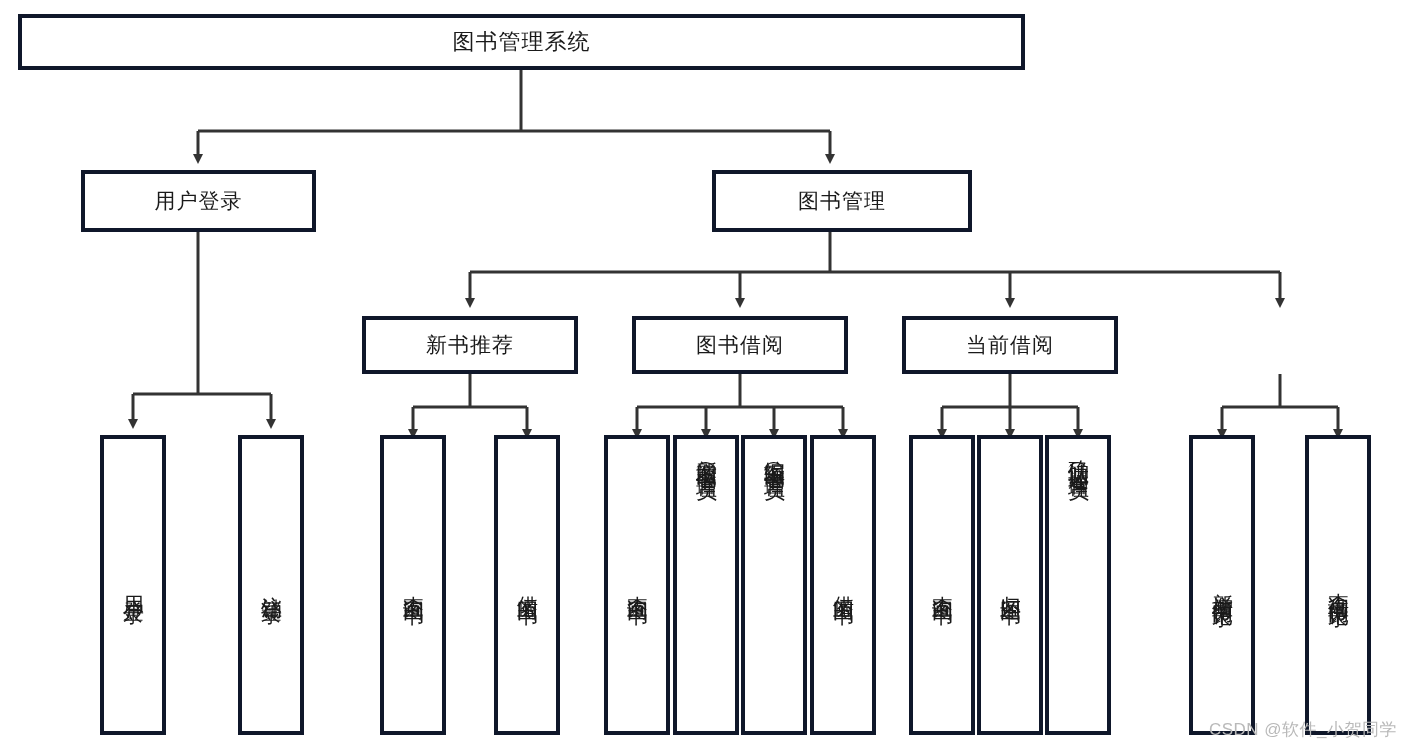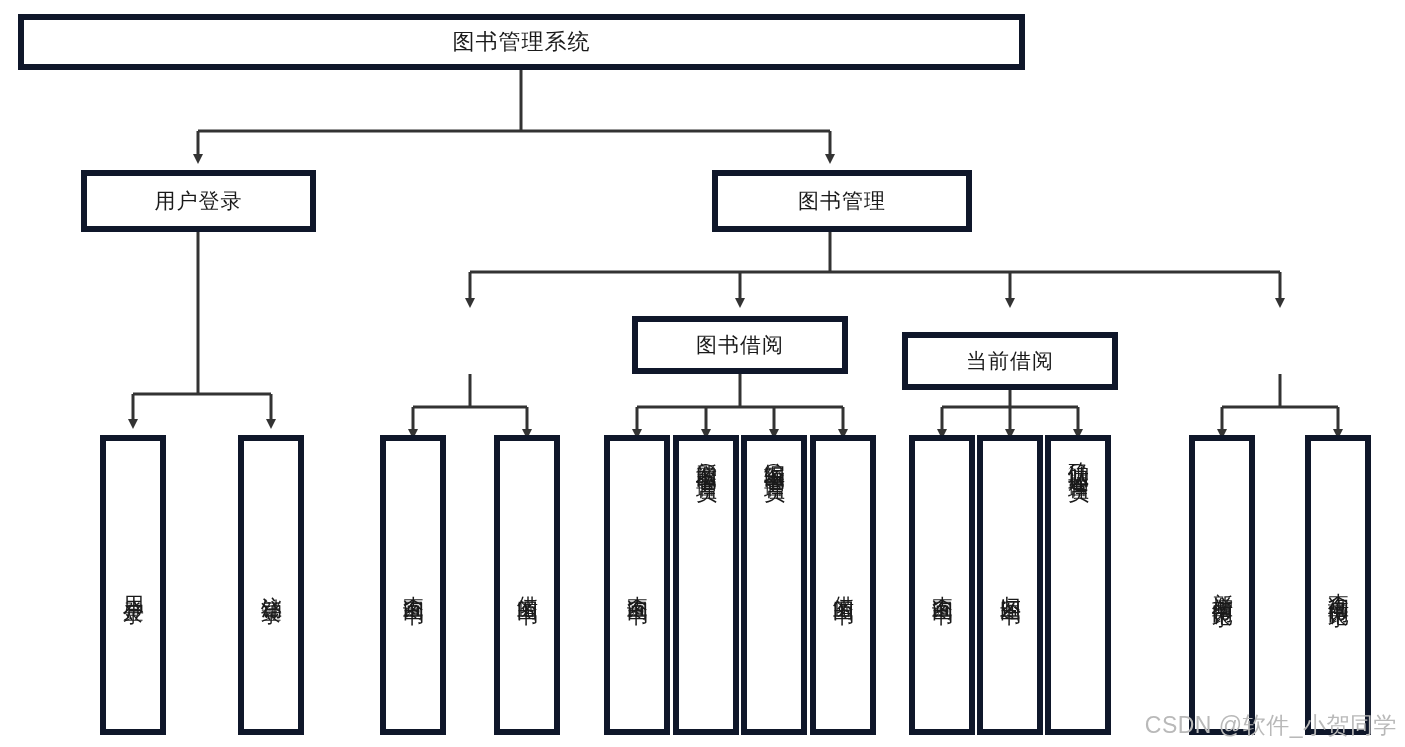--- a/index.html
+++ b/index.html
@@ -21,21 +21,21 @@
     position: absolute;
     left: 0;
     top: 0;
     width: 1405px;
     height: 747px;
     pointer-events: none;
   }
   .node {
     position: absolute;
     box-sizing: border-box;
-    border: 6px solid #0f172a;
+    border: 4px solid #0f172a;
     background: #ffffff;
     display: flex;
     align-items: center;
     justify-content: center;
     color: #1a1a1a;
   }
   .node .lbl {
     display: block;
     text-align: center;
     line-height: 1.18;
@@ -58,21 +58,21 @@
   }
   .node.root .lbl { font-size: 22px; }
   .node.vert.centered {
     align-items: center;
     padding-top: 0;
   }
   .watermark {
     position: absolute;
     right: 8px;
     bottom: 6px;
-    font-size: 23px;
+    font-size: 17px;
     color: #b9b9b9;
     white-space: nowrap;
     letter-spacing: 0.5px;
   }
 </style>
 </head>
 <body>
 
 <div id="canvas">
 
@@ -130,24 +130,27 @@
     <span class="lbl">图书管理系统</span>
   </div>
 
   <div class="node horiz" style="left:81px; top:170px; width:235px; height:62px;">
     <span class="lbl">用户登录</span>
   </div>
   <div class="node horiz" style="left:712px; top:170px; width:260px; height:62px;">
     <span class="lbl">图书管理</span>
   </div>
 
+  <div class="node horiz" style="left:362px; top:316px; width:216px; height:58px;">
+    <span class="lbl">新书推荐</span>
+  </div>
   <div class="node horiz" style="left:632px; top:316px; width:216px; height:58px;">
     <span class="lbl">图书借阅</span>
   </div>
-  <div class="node horiz" style="left:902px; top:332px; width:216px; height:58px;">
+  <div class="node horiz" style="left:902px; top:316px; width:216px; height:58px;">
     <span class="lbl">当前借阅</span>
   </div>
 
   <div class="node vert centered" style="left:100px; top:435px; width:66px; height:300px;">
     <span class="lbl">用户登录</span>
   </div>
   <div class="node vert centered" style="left:238px; top:435px; width:66px; height:300px;">
     <span class="lbl">注销登录</span>
   </div>
 

